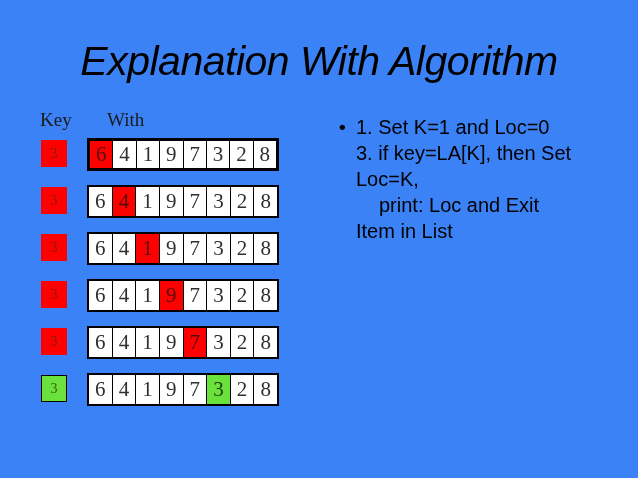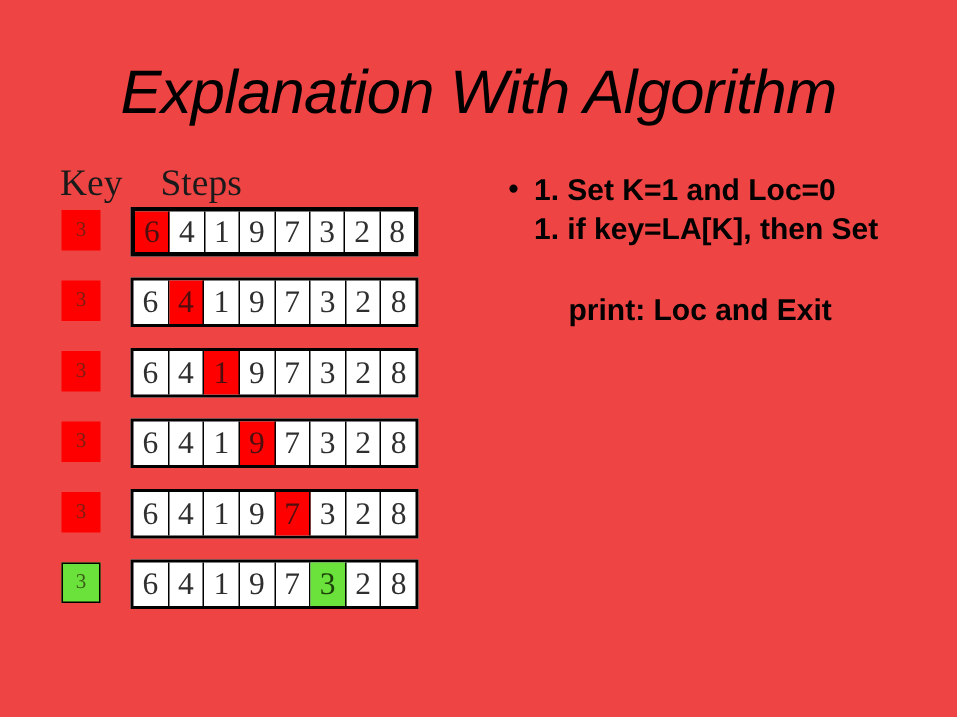--- a/index.html
+++ b/index.html
@@ -3,38 +3,38 @@
 <meta charset="utf-8">
 <style>
   html,body{margin:0;padding:0;}
   body{
     width:638px;height:478px;
     background:#ffffff;
     font-family:"Liberation Sans", sans-serif;
     position:relative;
     overflow:hidden;
   }
-  .slide{position:absolute;inset:0;width:638px;height:478px;background:#ef4444;}
+  .slide{position:absolute;inset:0;width:638px;height:478px;background:#3b82f6;}
 
   .title{
     position:absolute;top:38px;left:0;width:638px;
     text-align:center;
     font-family:"Liberation Sans", sans-serif;
     font-style:italic;
     font-weight:400;
     font-size:41px;
     letter-spacing:-0.5px;
     color:#000000;
     white-space:nowrap;
   }
 
   .col-label{
     position:absolute;
     font-family:"Liberation Serif","DejaVu Serif",serif;
-    font-size:25px;
+    font-size:19px;
     color:#1a1a1a;
   }
   #key-label{left:40px;top:109px;}
   #list-label{left:107px;top:109px;}
 
   .key-box{
     position:absolute;
     left:41px;
     width:26px;height:27px;
     display:flex;align-items:center;justify-content:center;
@@ -58,44 +58,44 @@
     font-size:21px;
     color:#2f2f2f;
     border-right:1.5px solid #000;
   }
   .list-cell:last-child{border-right:none;}
 
   .algo{
     position:absolute;
     left:356px;top:114px;width:278px;
     font-family:"Liberation Sans", sans-serif;
-    font-weight:700;
+    font-weight:400;
     font-size:20px;
     line-height:26px;
     color:#000000;
   }
   .algo-line{white-space:nowrap;}
-  .algo-line.indent{padding-left:23px;margin-top:28px;}
+  .algo-line.indent{padding-left:23px;}
   .bullet{
     position:absolute;
     left:339px;top:114px;
     font-size:19px;line-height:26px;
     font-weight:700;
     color:#000000;
   }
 </style>
 </head>
 <body>
 
 <div class="slide">
 
   <div class="title">Explanation With Algorithm</div>
 
   <div class="col-label" id="key-label">Key</div>
-  <div class="col-label" id="list-label">Steps</div>
+  <div class="col-label" id="list-label">With</div>
 
   <div id="rows-container">
       <div class="key-box" style="top: 140px; background: rgb(255, 0, 0); color: rgb(122, 29, 18);">3</div>
       <div class="list-strip" style="top: 138px; border: 3px solid rgb(0, 0, 0);">
         <div class="list-cell" style="background: rgb(255, 0, 0); color: rgb(79, 14, 14);">6</div>
         <div class="list-cell">4</div>
         <div class="list-cell">1</div>
         <div class="list-cell">9</div>
         <div class="list-cell">7</div>
         <div class="list-cell">3</div>
@@ -155,17 +155,19 @@
         <div class="list-cell">7</div>
         <div class="list-cell" style="background: rgb(107, 226, 60); color: rgb(29, 67, 10);">3</div>
         <div class="list-cell">2</div>
         <div class="list-cell">8</div>
       </div>
     </div>
 
   <div class="bullet">•</div>
   <div class="algo" id="algo-lines">
       <div class="algo-line">1. Set K=1 and Loc=0</div>
-      <div class="algo-line">1. if key=LA[K], then Set</div>
+      <div class="algo-line">3. if key=LA[K], then Set</div>
+      <div class="algo-line">Loc=K,</div>
       <div class="algo-line indent">print: Loc and Exit</div>
+      <div class="algo-line">Item in List</div>
     </div>
 
 </div>
 
 </body></html>

